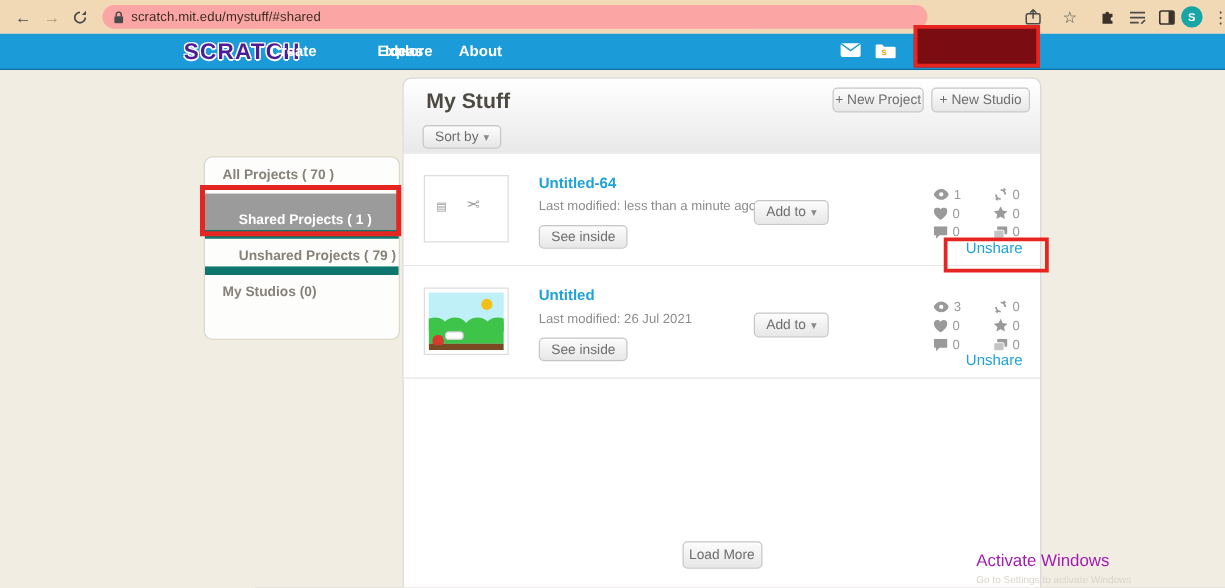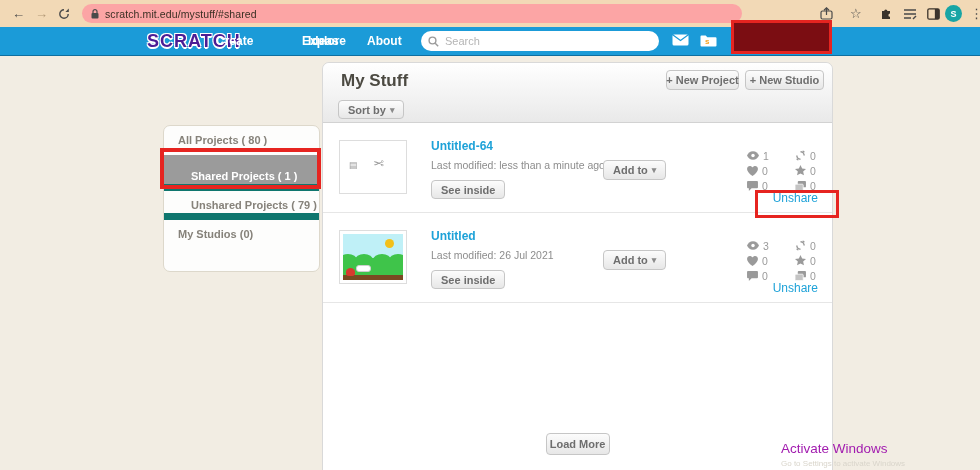--- a/index.html
+++ b/index.html
@@ -73,21 +73,21 @@
     background:#fff; border:1px solid #d9d9d9; border-radius:7px 7px 0 0;
   }
   #panel-header {
     position:relative; height:60px; border-bottom:1px solid #d2d2d2; border-radius:7px 7px 0 0;
     background:linear-gradient(#ffffff, #e9e9e9);
   }
   #panel-title { position:absolute; left:18px; top:8px; font-size:17px; font-weight:800; color:#4c4a42; }
   .btn {
     display:inline-flex; align-items:center; justify-content:center; gap:4px;
     background:linear-gradient(#fcfcfc,#e7e7e7); border:1px solid #c6c6c6; border-radius:4px;
-    color:#6e6e6e; font-size:11px; font-weight:700; height:20px; padding:0 9px; cursor:pointer;
+    color:#6e6e6e; font-size:11px; font-weight:400; height:20px; padding:0 9px; cursor:pointer;
     white-space:nowrap;
   }
   #new-project-btn { position:absolute; right:93px; top:7px; width:73px; }
   #new-studio-btn  { position:absolute; right:8px;  top:7px; width:79px; }
   #sort-by-btn { position:absolute; left:15px; top:37px; height:19px; }
   .caret { font-size:9px; color:#8a8a8a; }
   
   .project-row { position:relative; height:90px; border-bottom:1px solid #e6e6e6; background:#fff; }
   .thumb {
     position:absolute; left:16px; top:17px; width:68px; height:54px;
@@ -181,45 +181,36 @@
     </span>
     <span id="dots-ic" class="chrome-right chrome-glyph">⋮</span>
   </div>
 
   <div id="nav">
     <span id="scratch-logo">SCRATCH</span>
     <span id="nav-create" class="nav-link">Create</span>
     <span id="nav-explore" class="nav-link">Explore</span>
     <span id="nav-ideas" class="nav-link">Ideas</span>
     <span id="nav-about" class="nav-link">About</span>
-    <div id="nav-search">
-      <span>
-        <svg width="11" height="11" viewBox="0 0 11 11">
-            <circle cx="4.5" cy="4.5" r="3.4" fill="none" stroke="#9a9a9a" stroke-width="1.4"></circle>
-            <path d="M7.2 7.2l3 3" stroke="#9a9a9a" stroke-width="1.4"></path>
-          </svg>
-      </span>
-      <input placeholder="Search" style="">
-    </div>
     <span id="mail-ic" class="nav-ic">
       <svg width="17" height="12" viewBox="0 0 17 12">
           <rect x="0.5" y="0.5" width="16" height="11" rx="1.5" fill="#fff"></rect>
           <path d="M1 1l7.5 5.5L16 1" fill="none" stroke="#1b9bd8" stroke-width="1.2"></path>
         </svg>
     </span>
     <span id="folder-ic" class="nav-ic" style="position:absolute;">
       <svg width="17" height="13" viewBox="0 0 17 13">
           <path d="M0.5 2.5a1 1 0 0 1 1-1h4.2l1.6 1.8h8.2a1 1 0 0 1 1 1v7.2a1 1 0 0 1-1 1h-14a1 1 0 0 1-1-1z" fill="#fff"></path>
         </svg>
       <span class="s">s</span>
     </span>
   </div>
 
   <div id="sidebar">
-    <div class="side-item">All Projects ( 80 )</div>
+    <div class="side-item">All Projects ( 70 )</div>
     <div class="side-item indent selected">Shared Projects ( 1 )</div>
     <div class="side-item indent">Unshared Projects ( 79 )</div>
     <div class="side-item">My Studios (0)</div>
   </div>
 
   <div id="panel">
     <div id="panel-header">
       <span id="panel-title">My Stuff</span>
       <span id="new-project-btn" class="btn">+ New Project</span>
       <span id="new-studio-btn" class="btn">+ New Studio</span>

